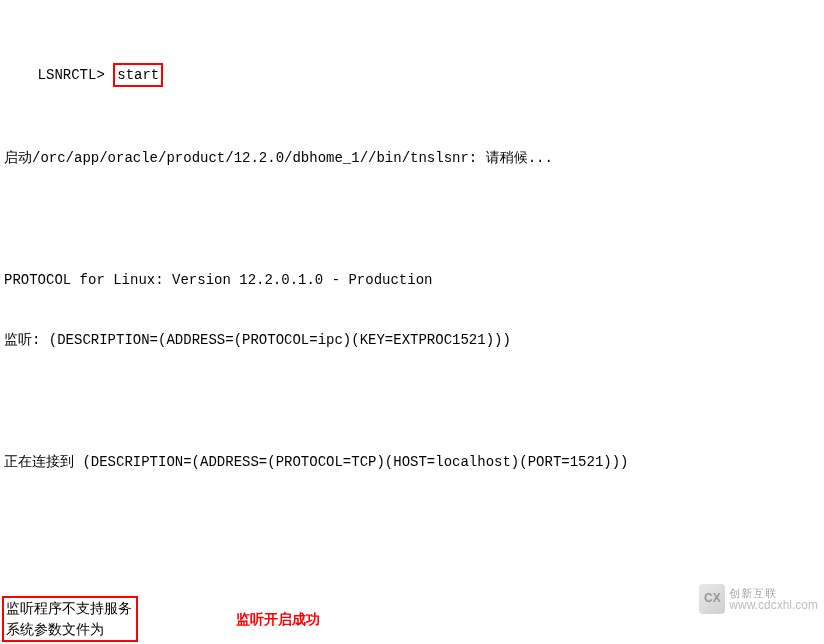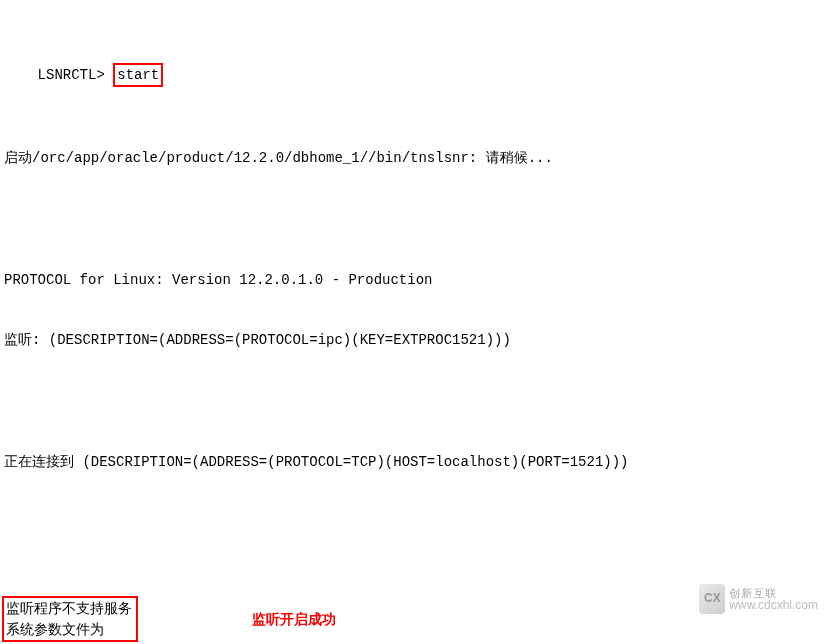--- a/index.html
+++ b/index.html
@@ -30,21 +30,21 @@
       position: absolute;
       left: 2px;
       bottom: 2px;
       padding: 1px 4px 0 2px;
       line-height: 1.45;
     }
     .red-text {
       color: #ff0000;
       font-weight: bold;
       position: absolute;
-      left: 252px;
+      left: 236px;
       bottom: 14px;
     }
     .watermark {
       position: absolute;
       right: 6px;
       bottom: 30px;
       opacity: 0.55;
       display: flex;
       align-items: center;
       gap: 4px;

